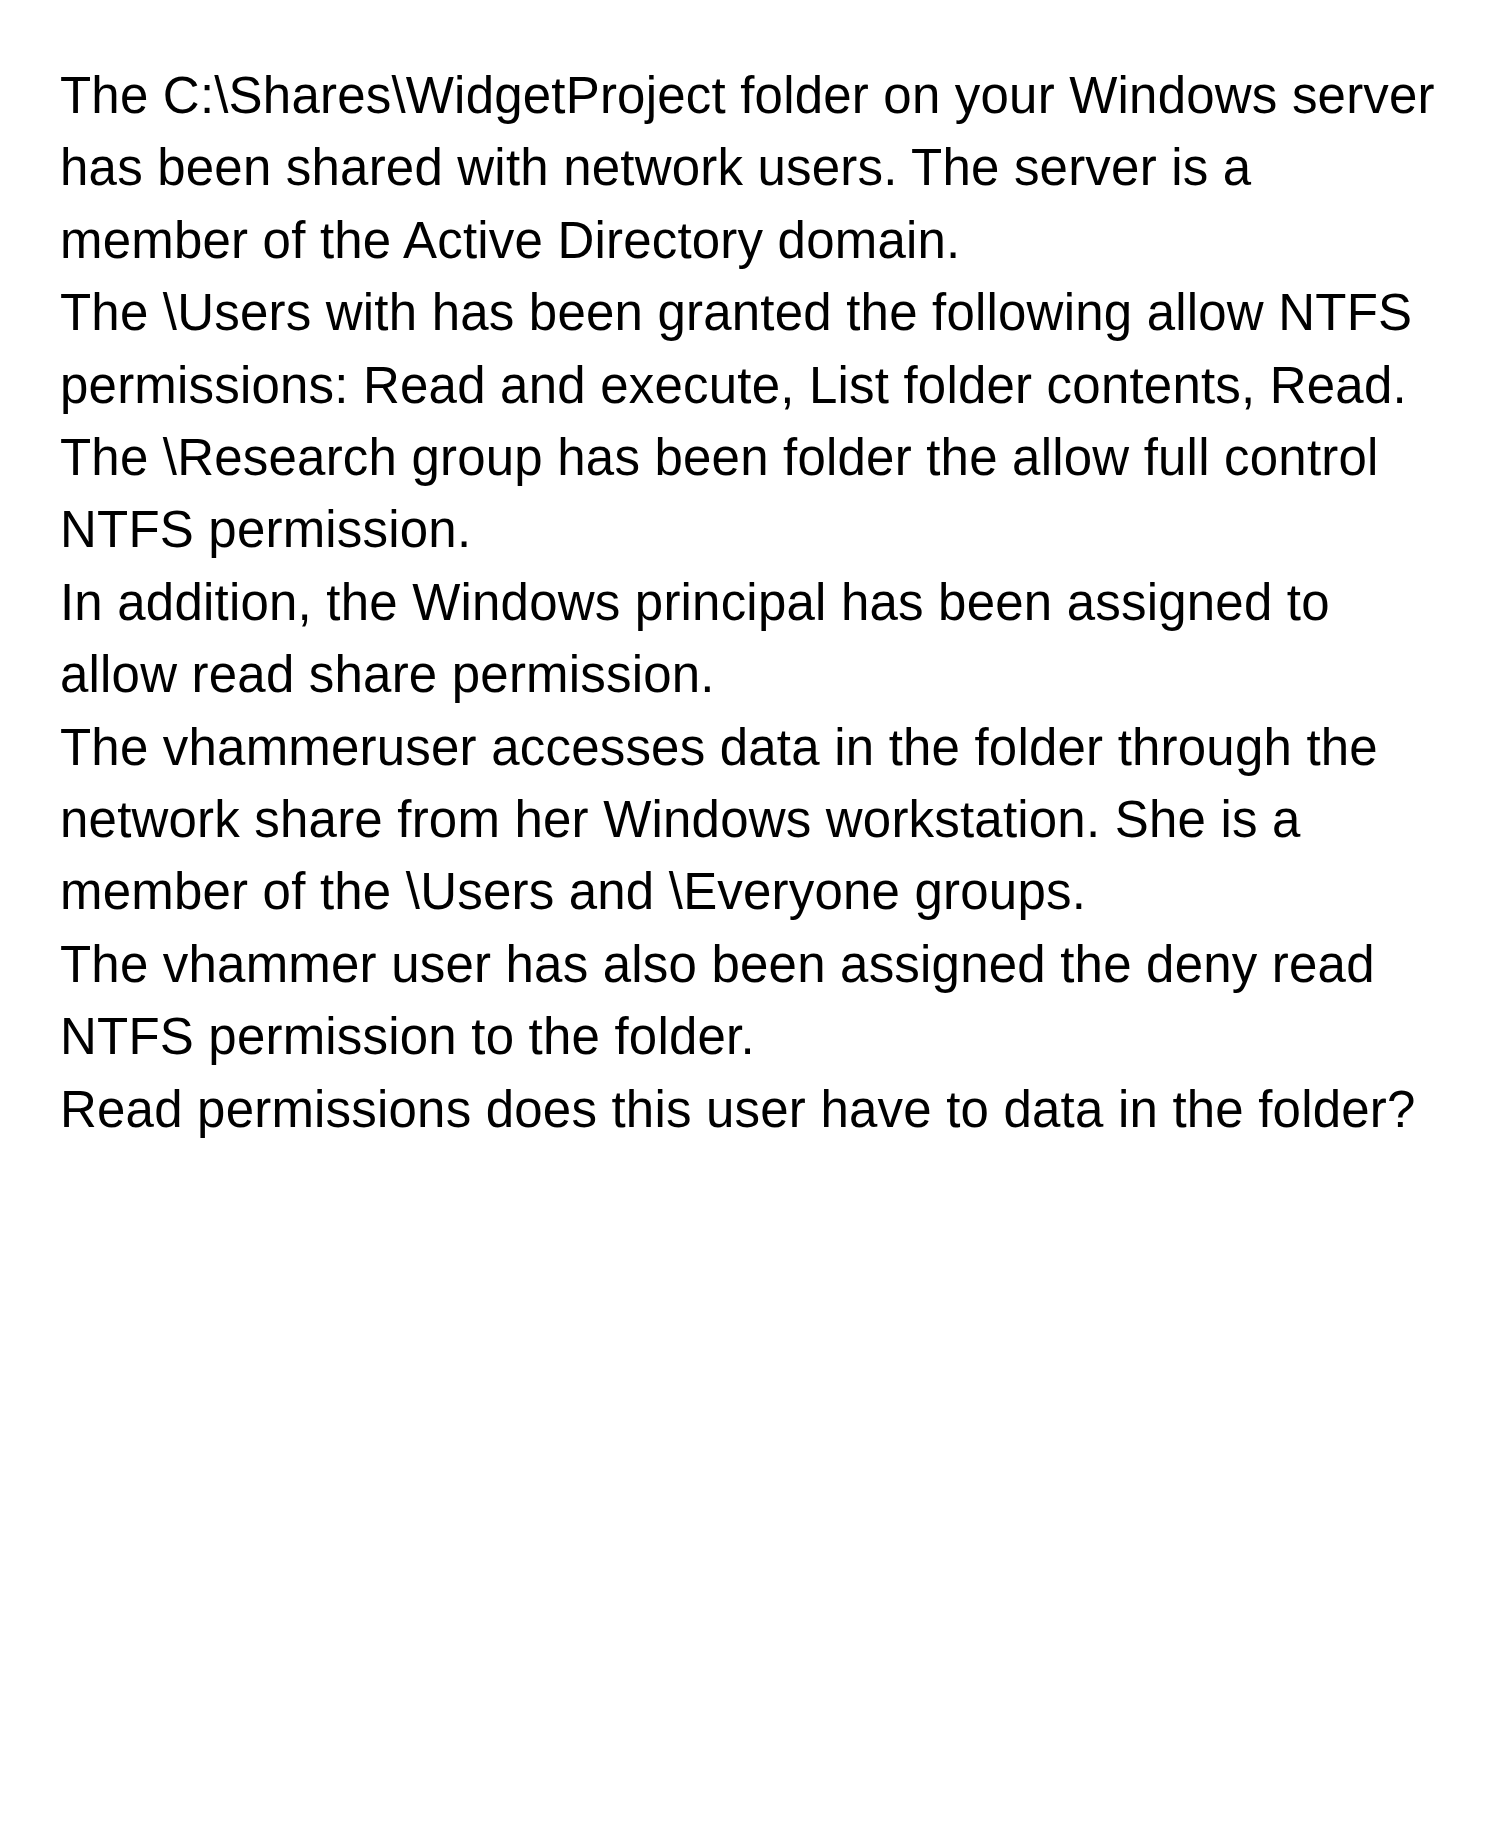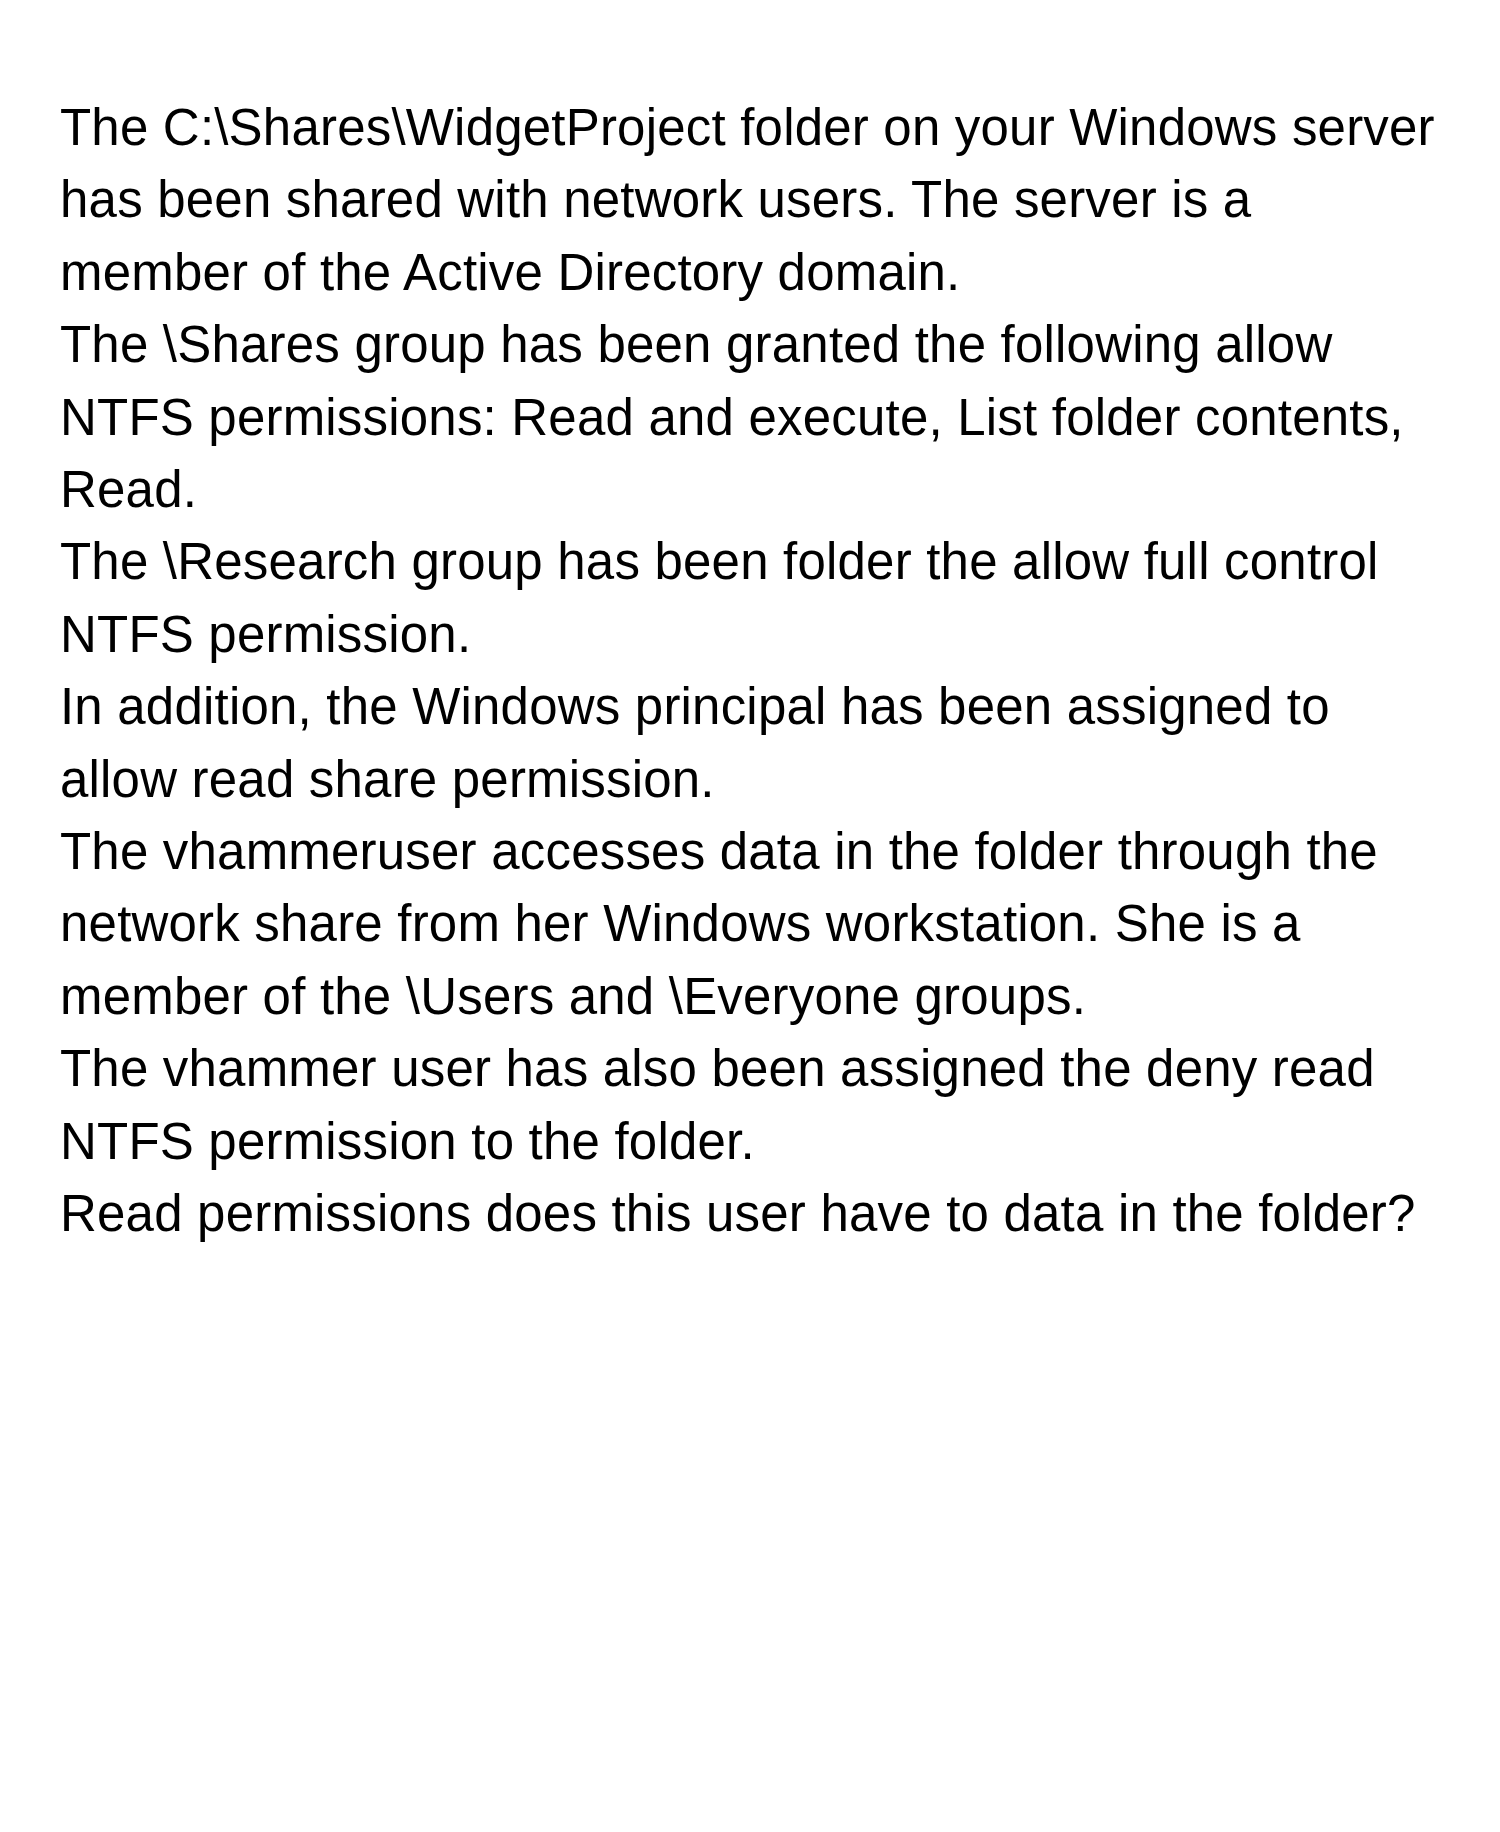--- a/index.html
+++ b/index.html
@@ -4,36 +4,36 @@
   <style>
     html, body {
       margin: 0;
       padding: 0;
       width: 1500px;
       background: #ffffff;
       font-family: -apple-system, BlinkMacSystemFont, "Segoe UI", Helvetica, Arial, sans-serif;
     }
     .page {
       box-sizing: border-box;
-      padding: 92px 60px 60px 60px;
+      padding: 60px 60px 60px 60px;
       width: 1500px;
       color: #000000;
     }
     .para {
       font-size: 51px;
       line-height: 1.42;
       font-weight: 400;
       letter-spacing: 0.2px;
       margin: 0 0 0 0;
     }
   </style>
 </head>
 <body>
 
 <div class="page">
   <p class="para">The C:\Shares\WidgetProject folder on your Windows server has been shared with network users. The server is a member of the Active Directory domain.</p>
-  <p class="para">The \Shares group has been granted the following allow NTFS permissions: Read and execute, List folder contents, Read.</p>
+  <p class="para">The \Users with has been granted the following allow NTFS permissions: Read and execute, List folder contents, Read.</p>
   <p class="para">The \Research group has been folder the allow full control NTFS permission.</p>
   <p class="para">In addition, the Windows principal has been assigned to allow read share permission.</p>
   <p class="para">The vhammeruser accesses data in the folder through the network share from her Windows workstation. She is a member of the \Users and \Everyone groups.</p>
   <p class="para">The vhammer user has also been assigned the deny read NTFS permission to the folder.</p>
   <p class="para">Read permissions does this user have to data in the folder?</p>
 </div>
 
 </body></html>

